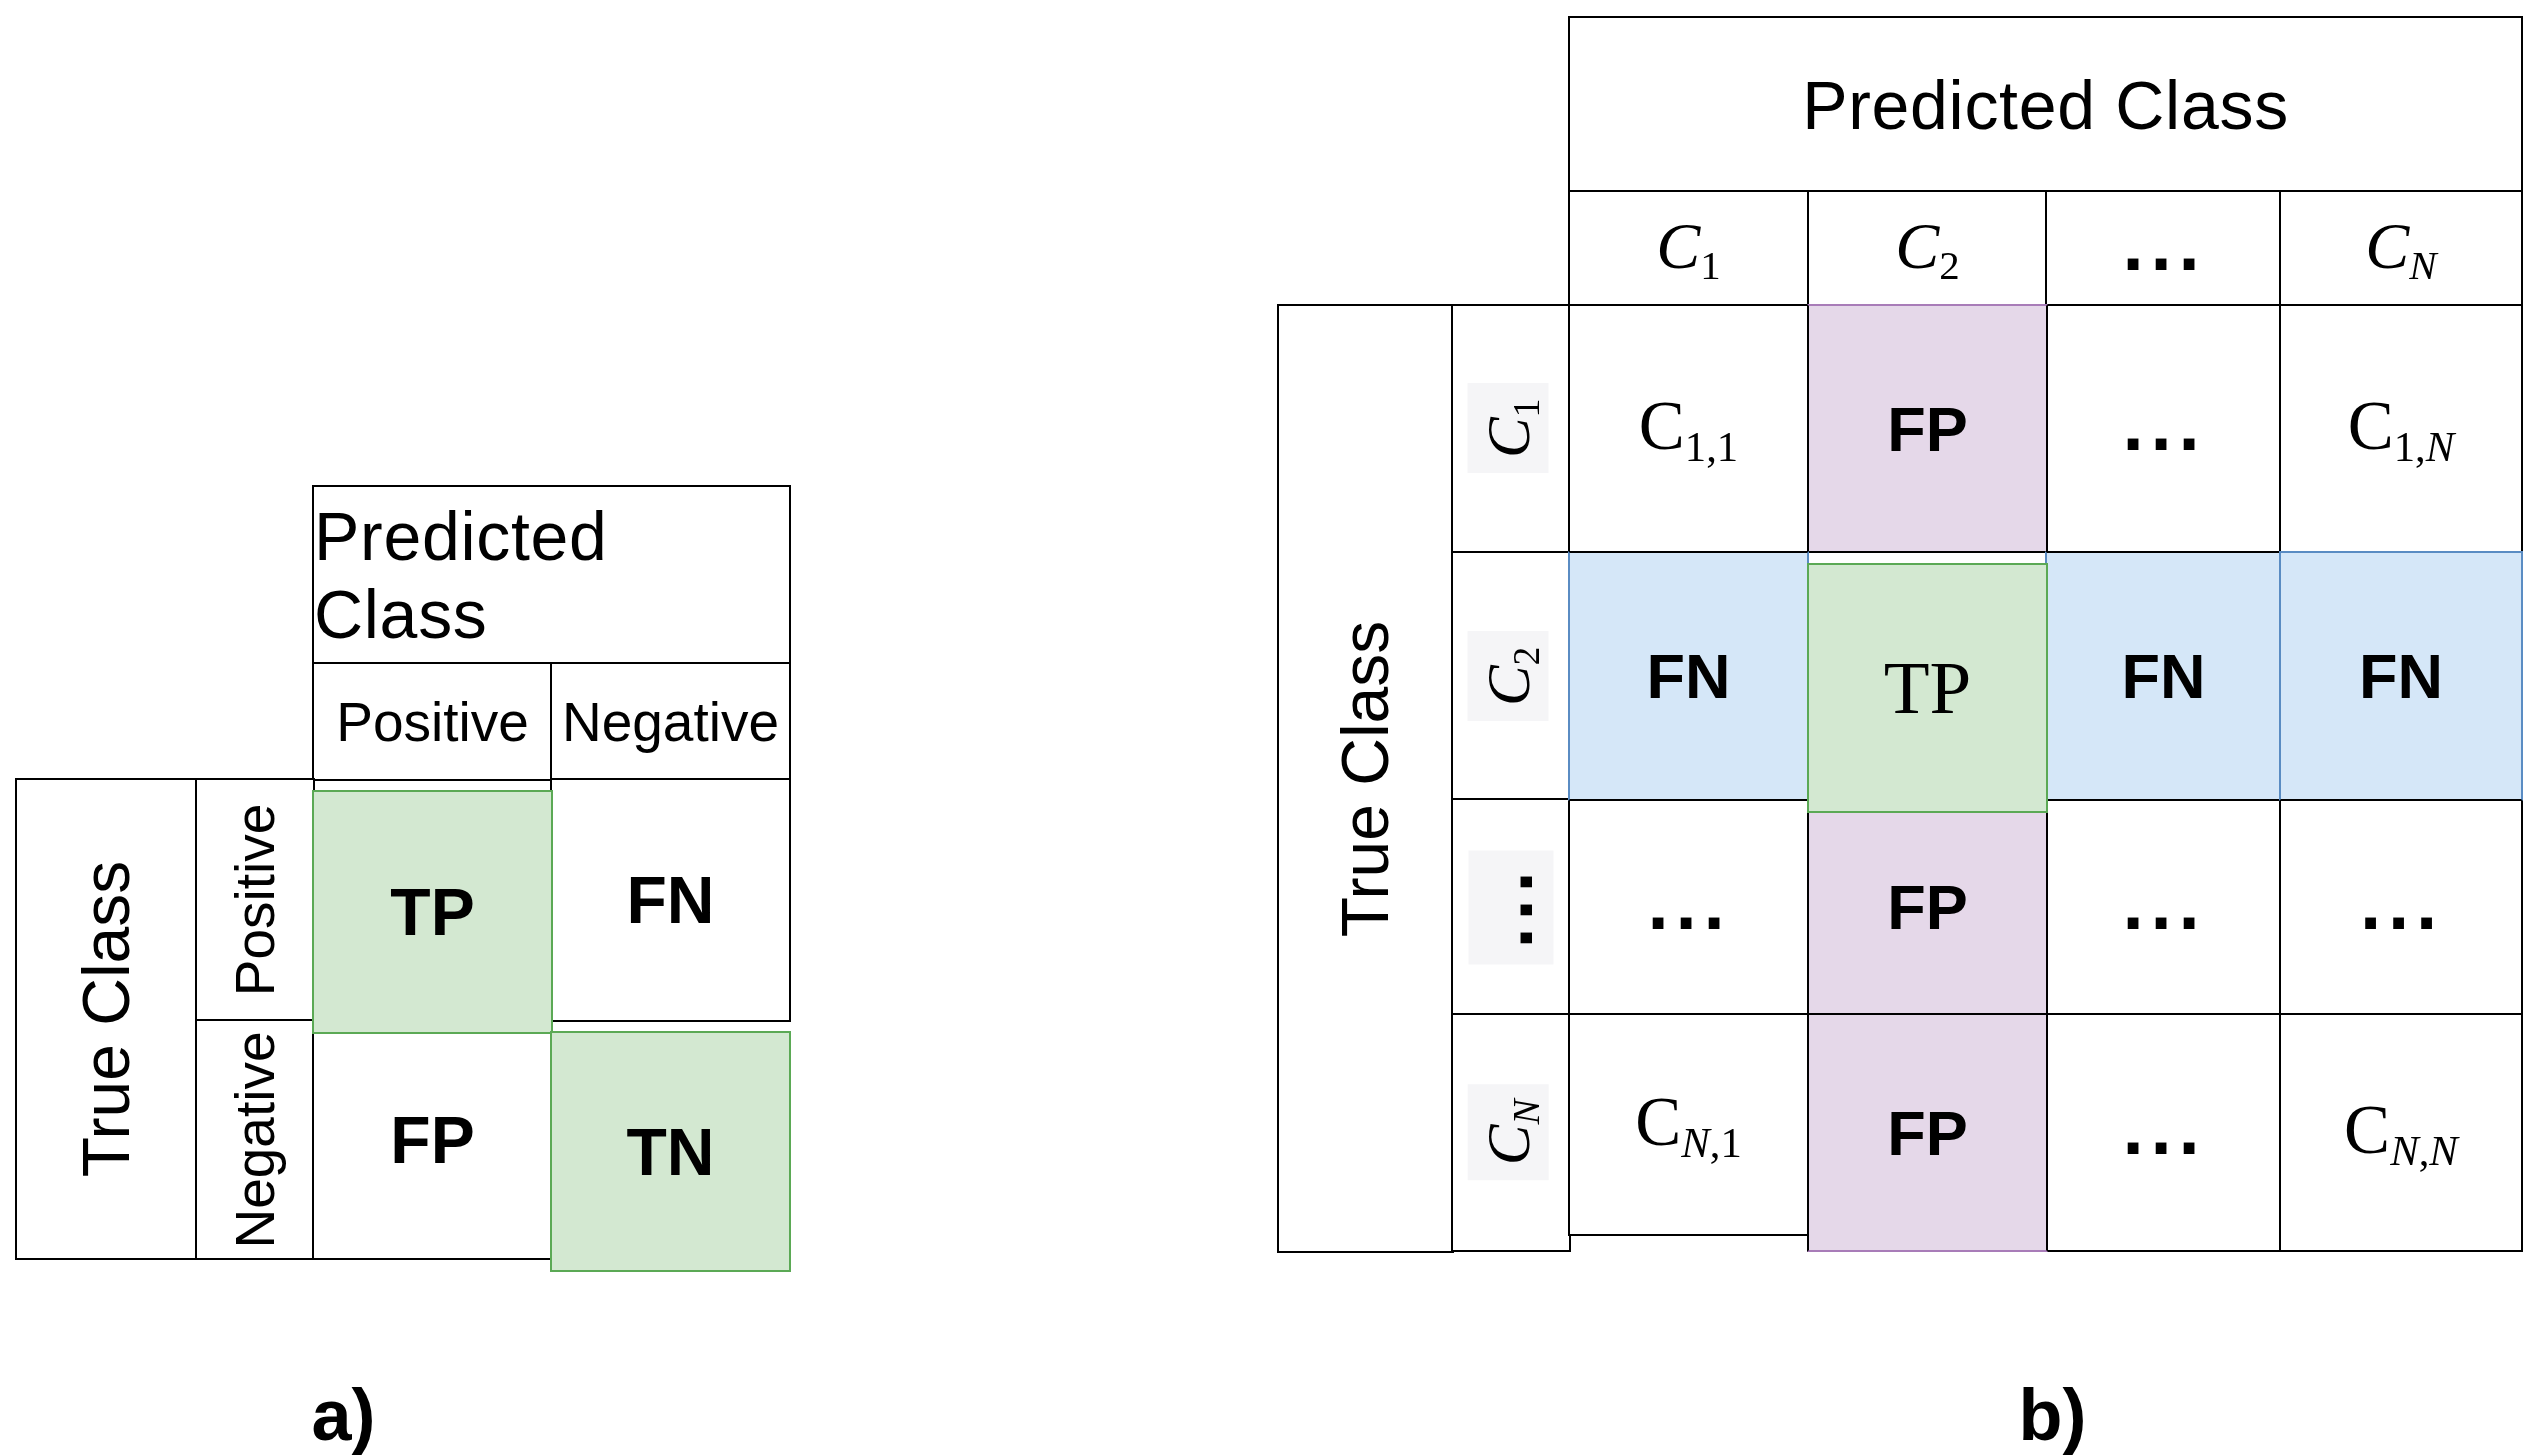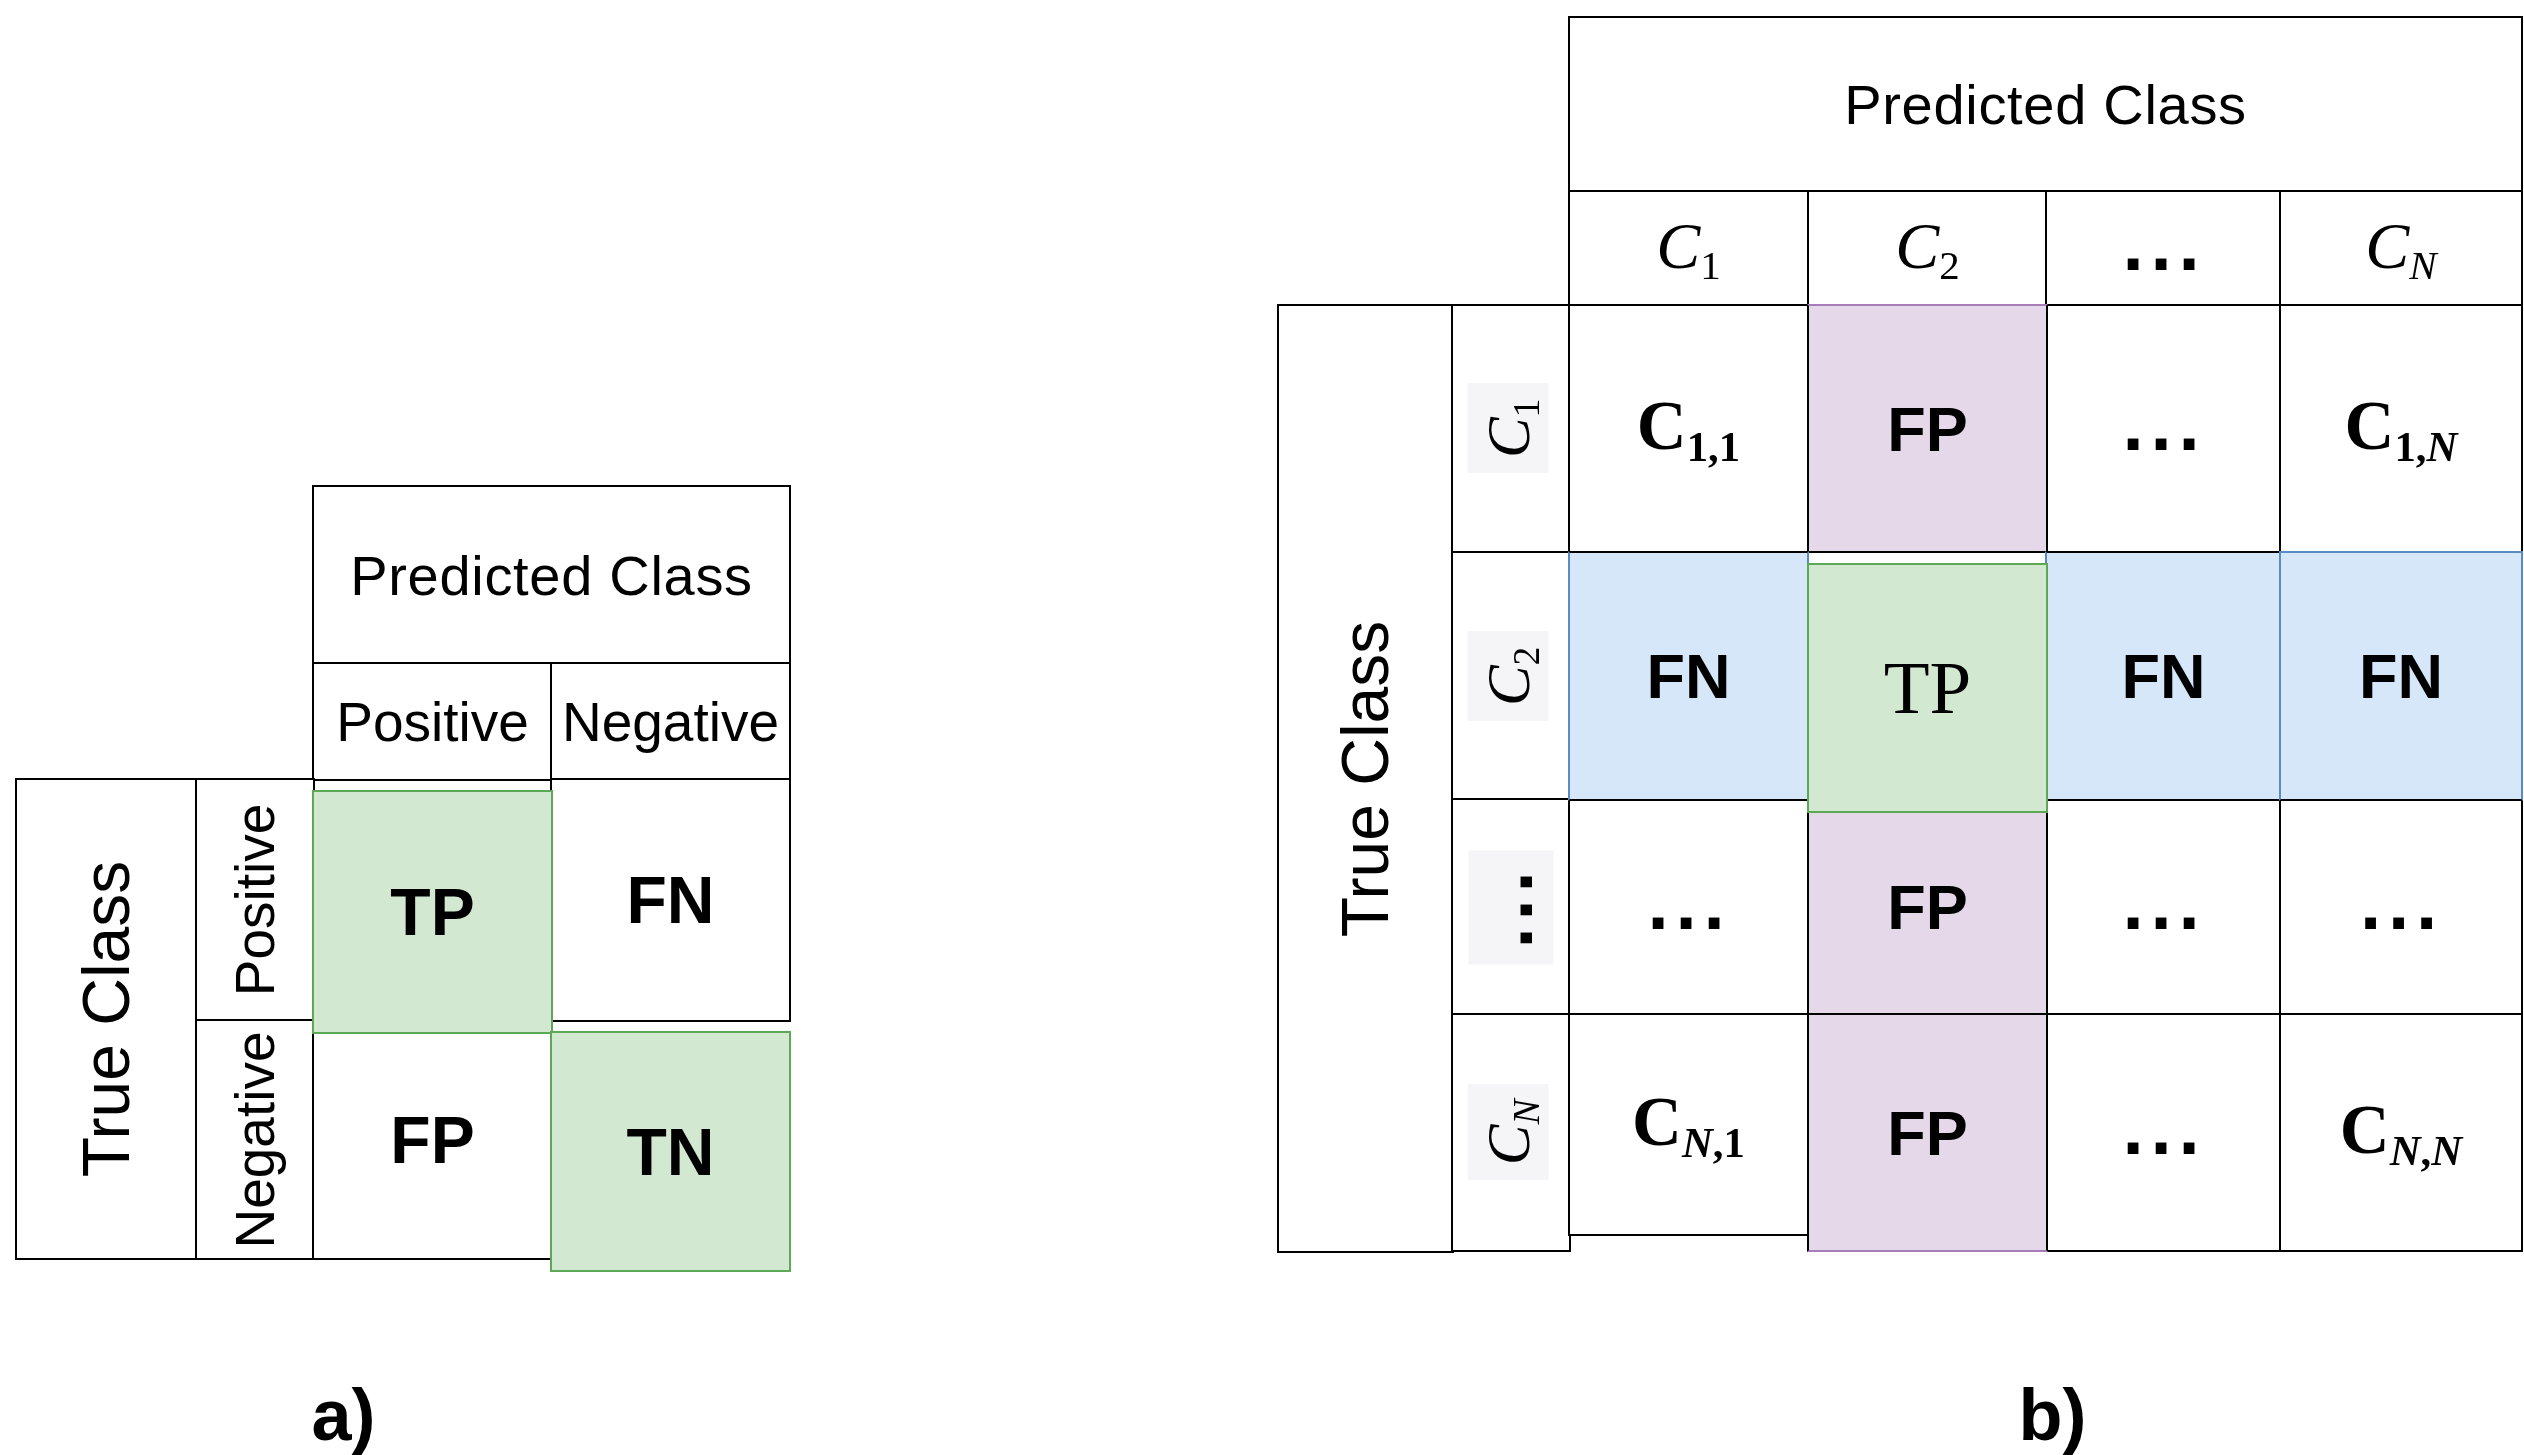--- a/index.html
+++ b/index.html
@@ -9,35 +9,35 @@
   .c{position:absolute;box-sizing:border-box;border:2.8px solid #000;background:#fff;
      display:flex;align-items:center;justify-content:center;z-index:1;}
   
   .green{background:#d3e8d1;border-color:#5ba955;z-index:4;margin-top:12px;}
   .purple{background:#e5d8e9;z-index:2;}
   .purple.top-p{border-top-color:#a87cb8;}
   .purple.bot-p{border-bottom-color:#a87cb8;}
   .blue{background:#d5e7f8;z-index:3;border-color:#000 #5a8cc3 #000 #5a8cc3;}
   .blue.top-b{border-top-color:#5a8cc3;}
   
-  .axis-text{font-size:56px;letter-spacing:0.7px;}
+  .axis-text{font-size:68px;letter-spacing:0.7px;}
   .hdr-text{font-size:55px;}
   .boldcell{font-size:66px;font-weight:bold;}
   .boldcell-b{font-size:63px;font-weight:bold;}
   .dots{font-size:61px;font-weight:bold;letter-spacing:4.8px;font-family:"DejaVu Sans",sans-serif;}
   .caption{position:absolute;font-size:72px;font-weight:bold;display:flex;
            align-items:center;justify-content:center;}
   
   .rot{transform:rotate(-90deg);white-space:nowrap;display:inline-block;}
   .rot-axis{font-size:66px;}
   .rot-hdr{font-size:55px;}
   .graybox{background:#f5f5f7;padding:7px 15px;}
   
   .math{font-family:"Liberation Serif",serif;white-space:nowrap;}
-  .m-cell{font-size:69px;font-weight:bold;}
+  .m-cell{font-size:69px;}
   .m-hdr{font-size:66px;}
   .m-rot{font-size:61px;}
   .mi{font-style:italic;}
   .msub{font-size:0.62em;vertical-align:-0.28em;letter-spacing:0;}
   .tp-serif{font-family:"Liberation Serif",serif;font-size:75px;}
 </style>
 </head>
 <body>
 
 <div class="canvas">

